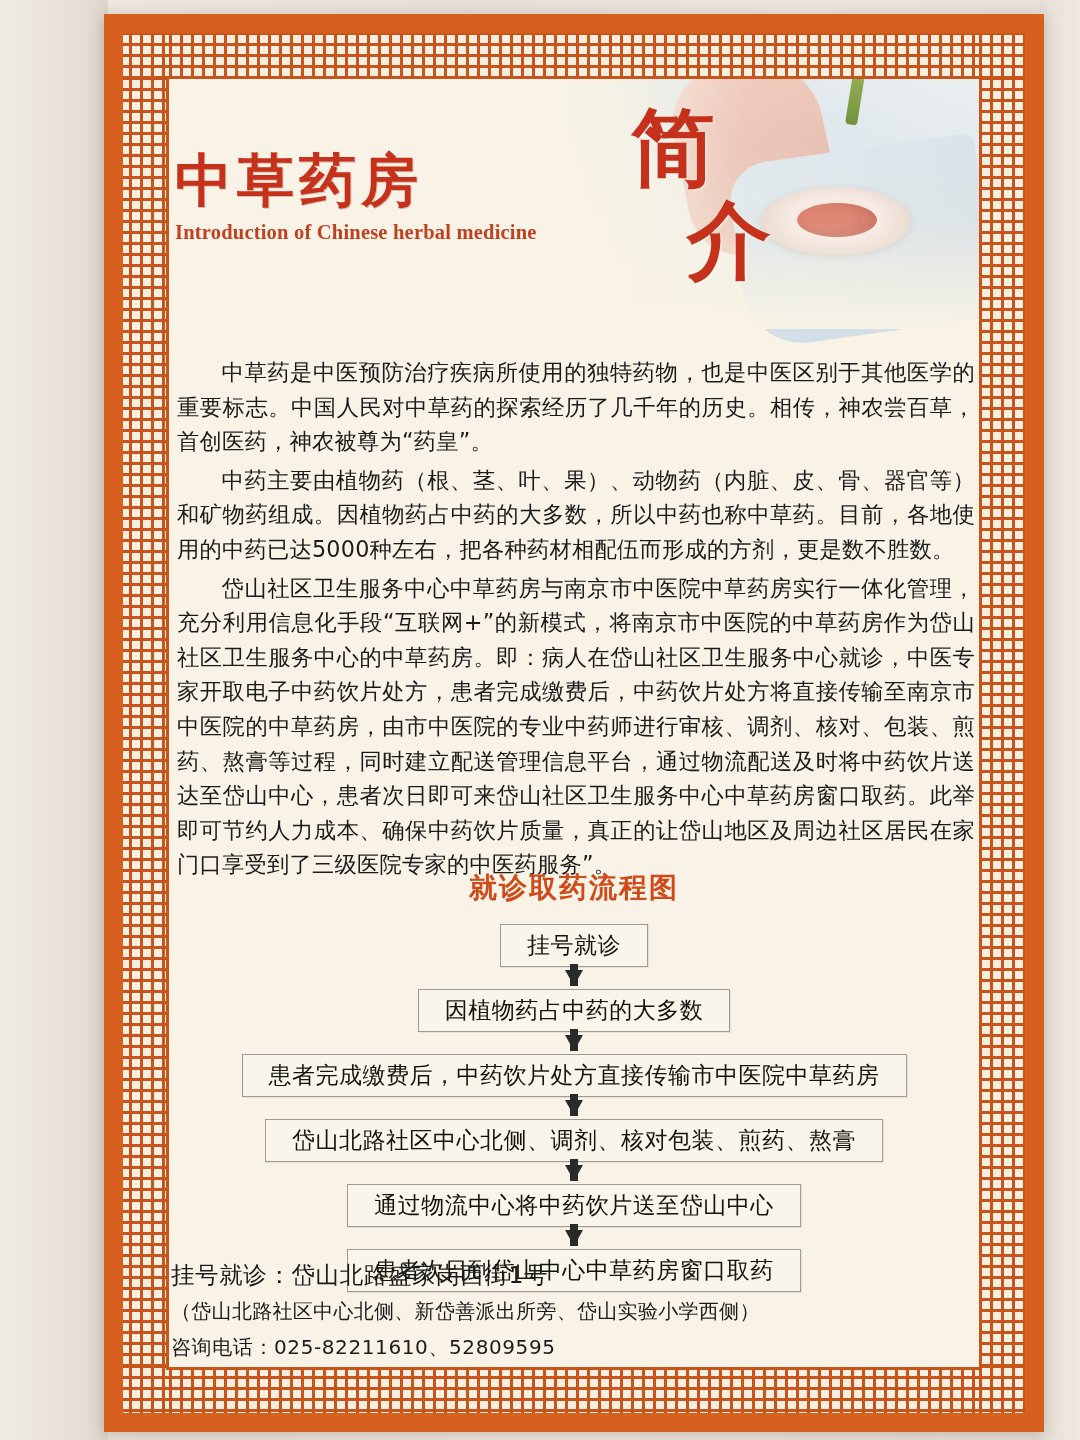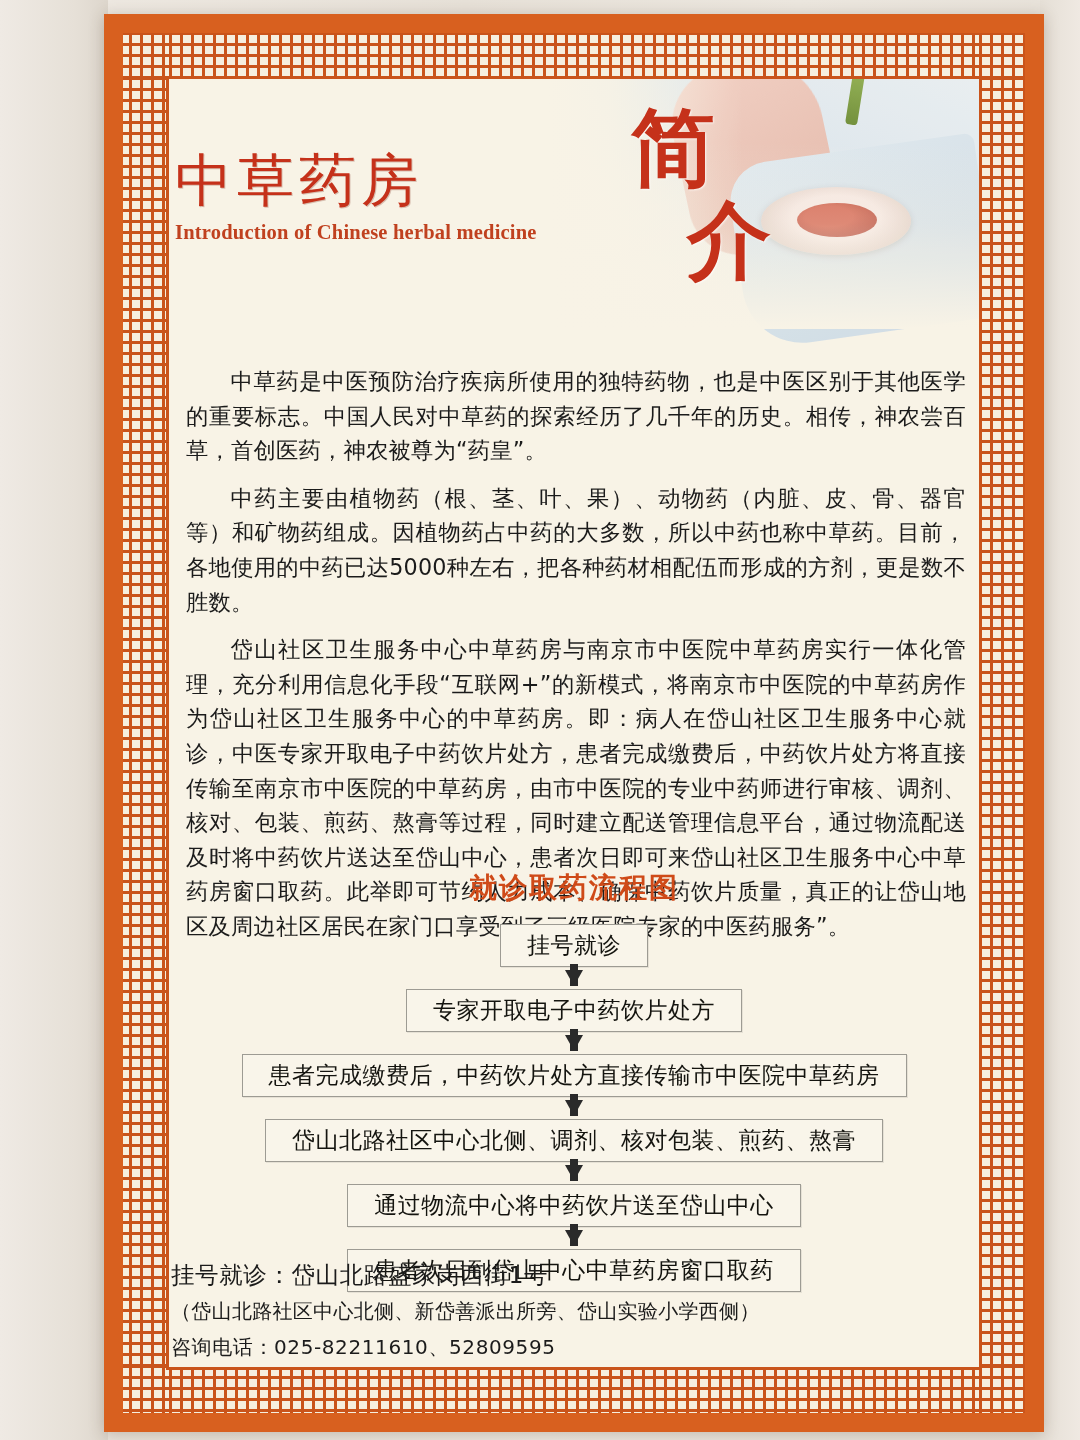--- a/index.html
+++ b/index.html
@@ -142,21 +142,21 @@
   
   #title-block {
     position: absolute;
     left: 6px;
     top: 72px;
     width: 500px;
   }
   .title-cn {
     font-family: "DejaVu Sans", sans-serif;
     font-size: 57px;
-    font-weight: normal;
+    font-weight: bold;
     color: #c5311a;
     letter-spacing: 5px;
     line-height: 1.05;
     text-shadow: 1px 1px 0 rgba(120,30,10,.25);
   }
   .title-en {
     margin-top: 10px;
     font-family: "Liberation Serif", serif;
     font-size: 20.5px;
     font-weight: bold;
@@ -192,21 +192,21 @@
     left: 4px;
     top: 272px;
     width: 806px;
     font-family: "DejaVu Sans", sans-serif;
     font-size: 22.3px;
     line-height: 34.6px;
     color: #1b1b1b;
     text-align: justify;
   }
   #body-text p {
-    margin: 13px;
+    margin: 4px;
     text-indent: 2em;
     letter-spacing: .2px;
   }
 
   
   #flow-title {
     position: absolute;
     left: 0;
     right: 0;
     top: 790px;
@@ -318,21 +318,21 @@
 
     <div id="flow-title">就诊取药流程图</div>
     <div id="flow">
       <div class="flow-row">
         <div class="flow-box">挂号就诊</div>
       </div>
       <div class="flow-arrow">
           <span></span>
         </div>
       <div class="flow-row">
-        <div class="flow-box">专家开取电子中药饮片处方</div>
+        <div class="flow-box">因植物药占中药的大多数</div>
       </div>
       <div class="flow-arrow">
           <span></span>
         </div>
       <div class="flow-row">
         <div class="flow-box">患者完成缴费后，中药饮片处方直接传输市中医院中草药房</div>
       </div>
       <div class="flow-arrow">
           <span></span>
         </div>

